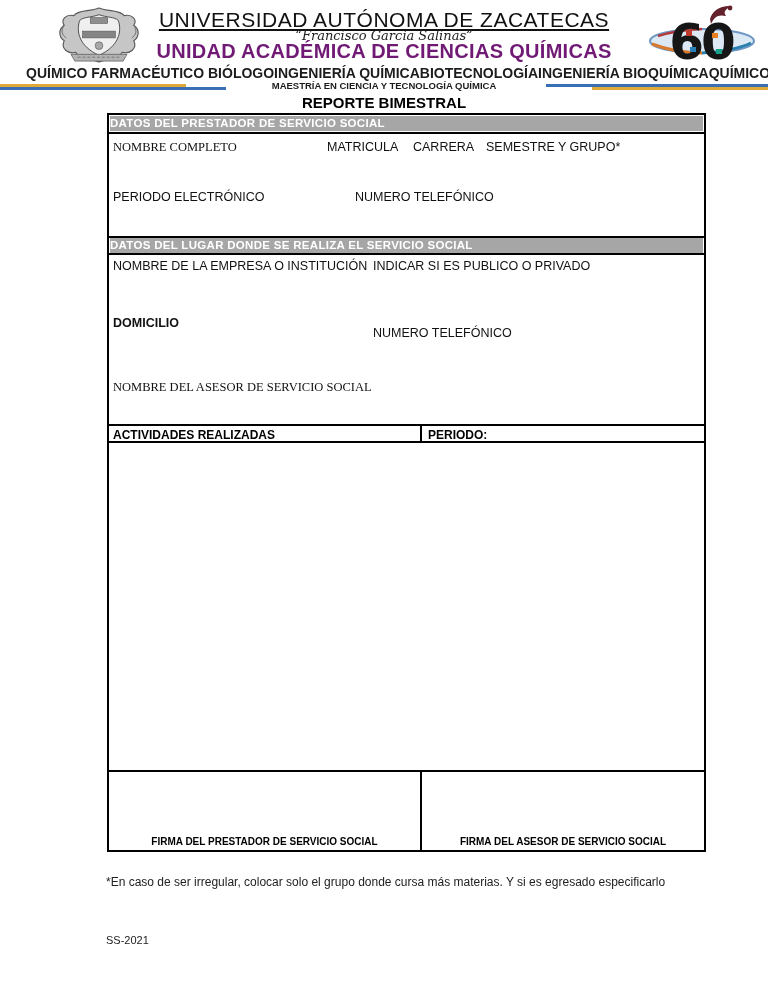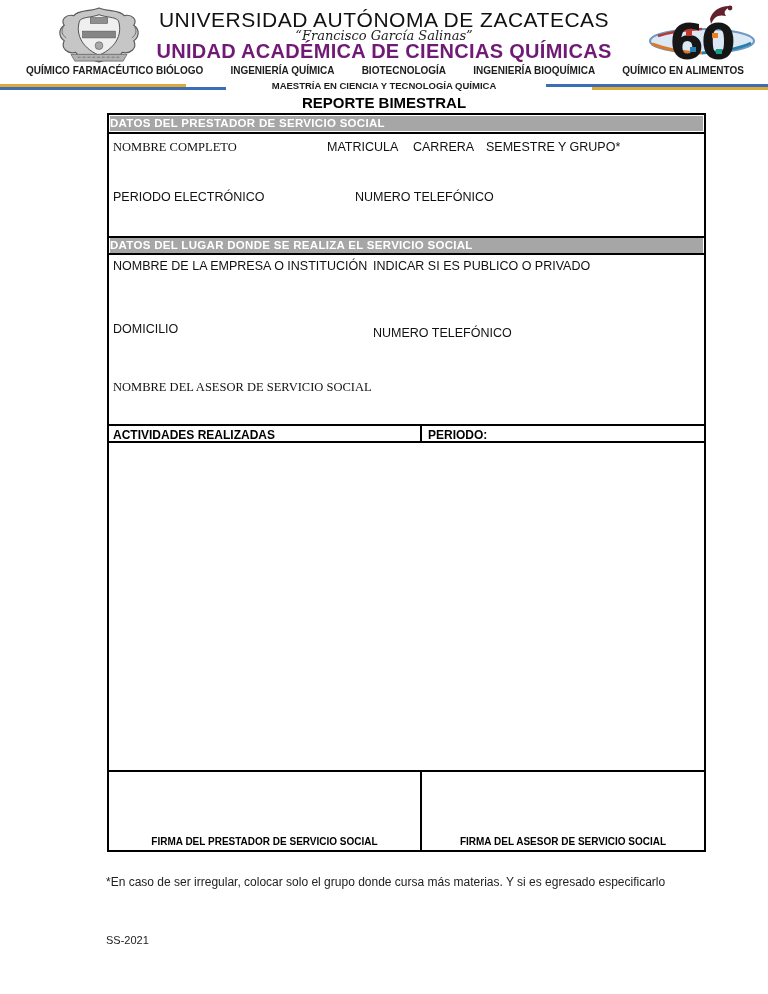--- a/index.html
+++ b/index.html
@@ -3,25 +3,25 @@
 <meta charset="utf-8">
 <style>
   html,body{margin:0;padding:0;background:#ffffff;}
   .page{
     position:relative;width:768px;height:994px;background:#ffffff;overflow:hidden;
     font-family:"Liberation Sans","DejaVu Sans",sans-serif;color:#1a1a1a;
   }
   .abs{position:absolute;}
   .center{left:0;right:0;text-align:center;}
   
-  .univ-name{top:8px;font-size:21px;letter-spacing:.5px;font-weight:400;color:#111;}
+  .univ-name{top:8px;font-size:21px;letter-spacing:.5px;font-weight:400;color:#111;text-decoration:underline;}
   .motto{top:28px;font-size:13px;font-style:italic;font-family:"DejaVu Serif",serif;color:#222;}
   .unit-name{top:40px;font-size:20px;font-weight:700;letter-spacing:.3px;color:#701a75;}
   .programs{top:65px;left:26px;right:24px;display:flex;justify-content:space-between;
-    font-size:10px;font-weight:700;color:#1c1c1c;white-space:nowrap;}
+    font-size:14px;font-weight:700;color:#1c1c1c;white-space:nowrap;}
   .masters{top:80px;font-size:9.5px;font-weight:700;color:#1c1c1c;}
   .rule{height:3px;}
   .gold{background:#DFA938;}
   .blue{background:#3A6FB5;}
   .rule-gold-left{left:0;top:84px;width:186px;}
   .rule-blue-left{left:0;top:87px;width:226px;}
   .rule-blue-right{left:546px;top:84px;width:222px;}
   .rule-gold-right{left:592px;top:87px;width:176px;}
   .doc-title{top:94px;font-size:15px;font-weight:700;color:#000;}
   
@@ -104,21 +104,21 @@
     <span class="abs lbl" style="left:377px;top:25px;">SEMESTRE Y GRUPO*</span>
     <span class="abs lbl" style="left:4px;top:75px;">PERIODO ELECTRÓNICO</span>
     <span class="abs lbl" style="left:246px;top:75px;">NUMERO TELEFÓNICO</span>
 
     <div class="abs hline" style="top:121px;"></div>
     <div class="abs sec-bar" style="top:123px;">DATOS DEL LUGAR DONDE SE REALIZA EL SERVICIO SOCIAL</div>
     <div class="abs hline" style="top:138px;"></div>
 
     <span class="abs lbl" style="left:4px;top:144px;">NOMBRE DE LA EMPRESA O INSTITUCIÓN</span>
     <span class="abs lbl" style="left:264px;top:144px;">INDICAR SI ES PUBLICO O PRIVADO</span>
-    <span class="abs lbl" style="left:4px;top:207px;">DOMICILIO</span>
+    <span class="abs lbl" style="left:4px;top:201px;font-weight:bold;">DOMICILIO</span>
     <span class="abs lbl" style="left:264px;top:211px;">NUMERO TELEFÓNICO</span>
     <span class="abs lbl" style="left:4px;top:265px;font-family:Liberation Serif, serif;">NOMBRE DEL ASESOR DE SERVICIO SOCIAL</span>
 
     <div class="abs hline" style="top:309px;"></div>
     <span class="abs lbl-b" style="left:4px;top:313px;">ACTIVIDADES REALIZADAS</span>
     <div class="abs vline" style="left:311px;top:309px;height:19px;"></div>
     <span class="abs lbl-b" style="left:319px;top:313px;">PERIODO:</span>
     <div class="abs hline" style="top:326px;"></div>
 
     <div class="abs" style="left:0;top:328px;right:0;height:327px;"></div>

